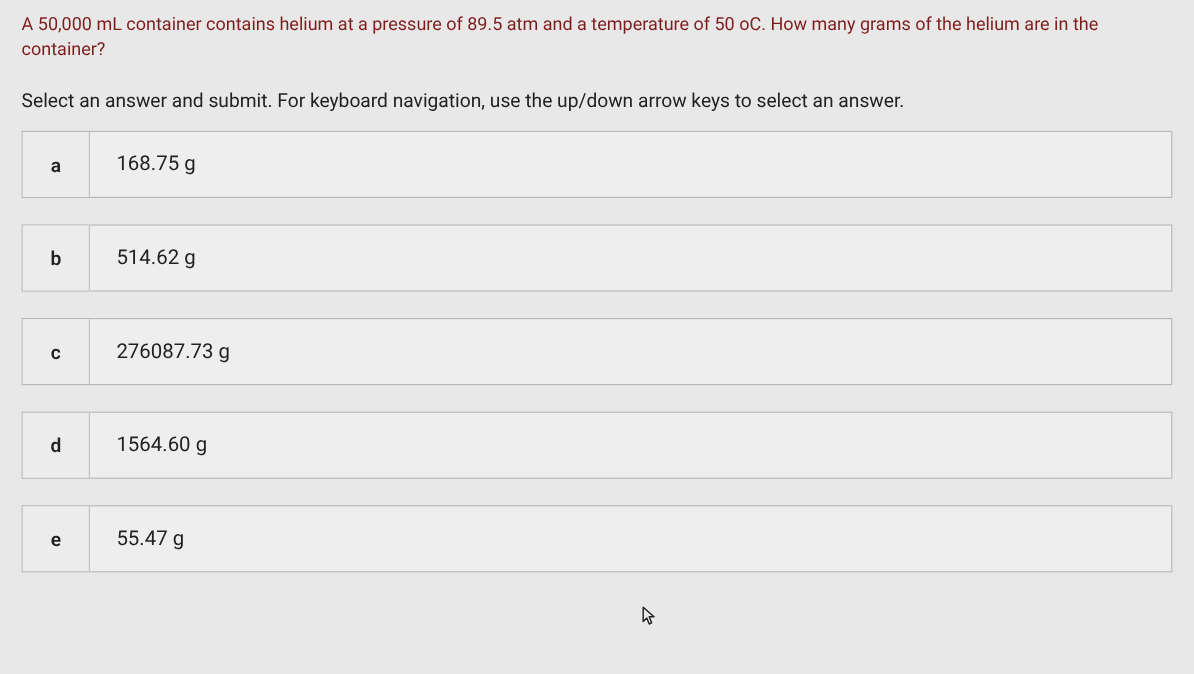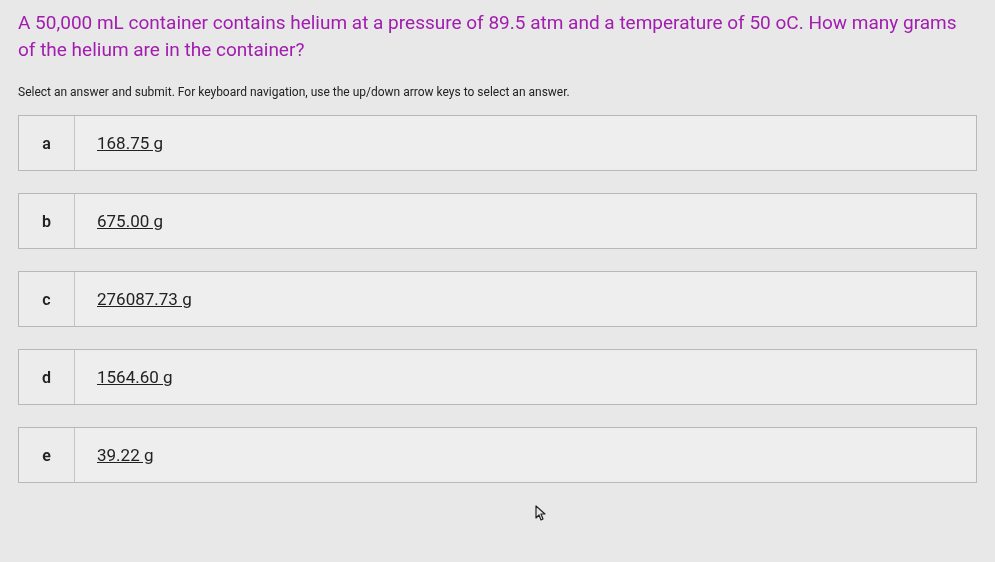--- a/index.html
+++ b/index.html
@@ -6,27 +6,27 @@
   body {
     font-family: -apple-system, BlinkMacSystemFont, "Segoe UI", Roboto, Arial, sans-serif;
     background: #e8e8e8;
     width: 995px;
     height: 562px;
     overflow: hidden;
     padding: 10px 18px 0 18px;
     color: #1a1a1a;
   }
   .question-text {
-    font-size: 19px;
+    font-size: 15px;
     line-height: 1.4;
-    color: #a21caf;
+    color: #7f1d1d;
     margin-bottom: 22px;
   }
   .instruction-text {
-    font-size: 12px;
+    font-size: 16px;
     color: #222;
     margin-bottom: 16px;
   }
   .options {
     display: flex;
     flex-direction: column;
     gap: 22px;
   }
   .option {
     display: flex;
@@ -47,21 +47,20 @@
     color: #222;
     background: #ececec;
   }
   .option-text {
     flex: 1;
     display: flex;
     align-items: center;
     padding-left: 22px;
     font-size: 17px;
     color: #222;
-    text-decoration: underline;
   }
   .cursor {
     position: absolute;
     left: 530px;
     top: 505px;
     font-size: 18px;
     color: #222;
     pointer-events: none;
   }
 </style>
@@ -71,33 +70,33 @@
 <div class="question-text">A 50,000 mL container contains helium at a pressure of 89.5 atm and a temperature of 50 oC. How many grams of the helium are in the container?</div>
 <div class="instruction-text">Select an answer and submit. For keyboard navigation, use the up/down arrow keys to select an answer.</div>
 
 <div class="options">
   <div class="option">
     <div class="option-letter">a</div>
     <div class="option-text">168.75 g</div>
   </div>
   <div class="option">
     <div class="option-letter">b</div>
-    <div class="option-text">675.00 g</div>
+    <div class="option-text">514.62 g</div>
   </div>
   <div class="option">
     <div class="option-letter">c</div>
     <div class="option-text">276087.73 g</div>
   </div>
   <div class="option">
     <div class="option-letter">d</div>
     <div class="option-text">1564.60 g</div>
   </div>
   <div class="option">
     <div class="option-letter">e</div>
-    <div class="option-text">39.22 g</div>
+    <div class="option-text">55.47 g</div>
   </div>
 </div>
 
 <div class="cursor">
   <svg width="18" height="20" viewBox="0 0 18 20">
     <path d="M6 1 L6 13 L9 10 L11 15 L13 14 L11 9 L15 9 Z" fill="none" stroke="#222" stroke-width="1.2" stroke-linejoin="round"></path>
   </svg>
 </div>
 
 </body></html>

